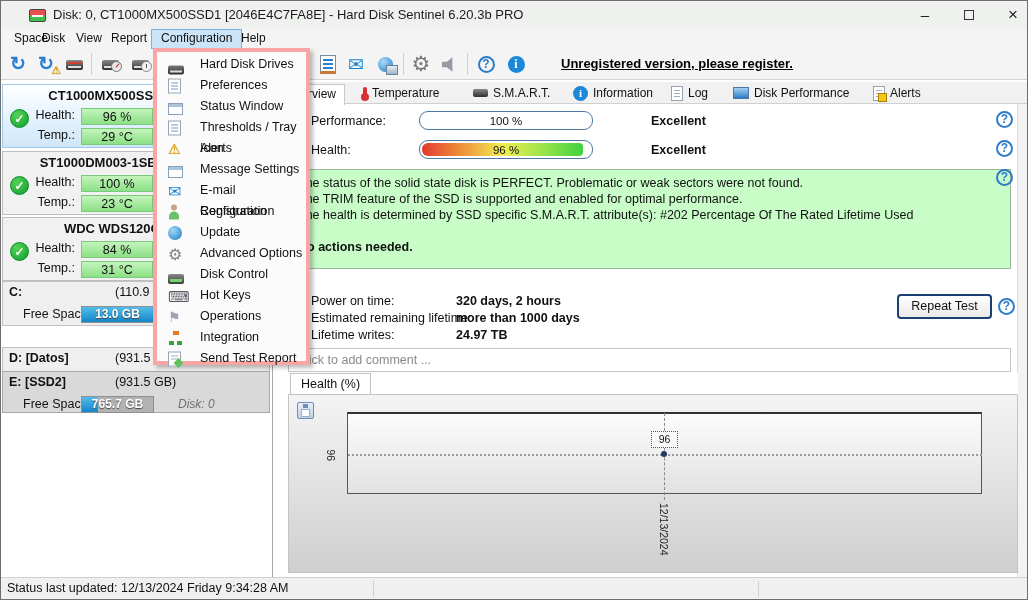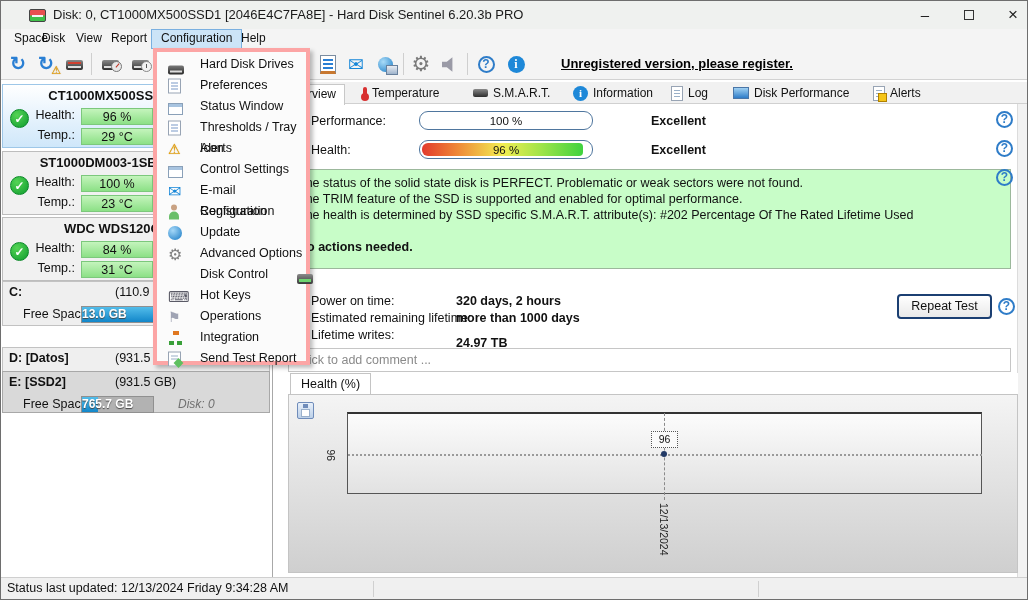--- a/index.html
+++ b/index.html
@@ -84,21 +84,21 @@
           border:1px solid #7cc87c; }
   .partblock { position:absolute; left:1px; width:268px; background:#efefef; border:1px solid #c2c2c2; }
   .partblock.sel { background:#d9d9d9; border-color:#a8a8a8; }
   .plabel { position:absolute; left:6px; top:3px; font-weight:bold; font-size:12.5px; }
   .psize  { position:absolute; left:112px; top:3px; font-size:12.5px; white-space:nowrap; }
   .pfree  { position:absolute; left:20px; top:25px; font-size:12.5px; }
   .pbar   { position:absolute; left:78px; top:24px; width:73px; height:17px; background:#b2b2b2;
             border:1px solid #909090; }
   .pused  { position:absolute; left:0; top:0; bottom:0; background:linear-gradient(#53bdea, #1286c9); }
   .ptxt   { position:absolute; left:0; right:0; top:0; bottom:0; color:#fff; font-weight:bold;
-            line-height:15px; font-size:12px; text-shadow:0 1px 1px #444; }
+            text-align:center; line-height:15px; font-size:12px; text-shadow:0 1px 1px #444; }
   .pextra { position:absolute; left:175px; top:25px; font-style:italic; color:#707070; }
 
   
   .tabstrip { position:absolute; left:272px; right:0; top:81px; height:22px; background:#f1f1f1;
               border-bottom:1px solid #d0d0d0; }
   .tab { position:absolute; top:2px; height:20px; line-height:19px; padding:0 8px; color:#111;
          white-space:nowrap; }
   .tab.active { background:#fff; border:1px solid #c8c8c8; border-bottom:none; height:21px; font-weight:normal; }
   .tabico { display:inline-block; vertical-align:middle; margin-right:5px; }
   .t-temp { width:4px; height:10px; background:#d83030; border-radius:2px; position:relative; margin:0 5px 4px 2px; }
@@ -354,21 +354,21 @@
     <div>The health is determined by SSD specific S.M.A.R.T. attribute(s):  #202 Percentage Of The Rated Lifetime Used</div>
     <div class="noact">No actions needed.</div>
   </div>
   <span class="qpos" style="left:995px; top:168px;"><span class="c-help" style="margin-top:0;"></span></span>
 
   <span class="statlabel" style="top:293px;">Power on time:</span>
   <span class="statvalue" style="top:293px;">320 days, 2 hours</span>
   <span class="statlabel" style="top:310px;">Estimated remaining lifetime:</span>
   <span class="statvalue" style="top:310px;">more than 1000 days</span>
   <span class="statlabel" style="top:327px;">Lifetime writes:</span>
-  <span class="statvalue" style="top:327px;margin-top:8px;">24.97 TB</span>
+  <span class="statvalue" style="top:327px;">24.97 TB</span>
 
   <span class="repeatbtn">Repeat Test</span>
   <span class="qpos" style="left:997px; top:297px;"><span class="c-help" style="margin-top:0;"></span></span>
 
   <input class="comment" type="text" placeholder="Click to add comment ..." style="">
 
   <div class="chartpanel">
     <span class="charttab">Health (%)</span>
     <div class="chartbody">
       <span class="c-save"></span>
@@ -390,35 +390,35 @@
 
   <div class="ddmenu">
     <div class="mitem" style="top:2px;"><span class="mico mi-hdd"></span><span class="ml">Hard Disk Drives</span></div>
     <div class="mitem" style="top:44px;"><span class="mico mi-win"></span><span class="ml">Status Window</span></div>
     <div class="mitem" style="top:23px;"><span class="mico mi-doc"></span><span class="ml">Preferences</span></div>
     <div class="mitem" style="top:65px;"><span class="mico mi-doc"></span><span class="ml">Thresholds / Tray Icon</span></div>
     <div class="mitem" style="top:86px;">
         <span class="mico mi-warn">⚠</span>
         <span class="ml">Alerts</span>
       </div>
-    <div class="mitem" style="top:107px;"><span class="mico mi-win"></span><span class="ml">Control Settings</span></div>
+    <div class="mitem" style="top:107px;"><span class="mico mi-win"></span><span class="ml">Message Settings</span></div>
     <div class="mitem" style="top:128px;">
         <span class="mico mi-mail">✉</span>
         <span class="ml">E-mail Configuration</span>
       </div>
     <div class="mitem" style="top:149px;"><span class="mico mi-person"></span><span class="ml">Registration</span></div>
     <div class="mitem" style="top:170px;">
         <span class="mico mi-globe"></span>
         <span class="ml">Update</span>
       </div>
     <div class="mitem" style="top:191px;">
         <span class="mico mi-gear">⚙</span>
         <span class="ml">Advanced Options</span>
       </div>
-    <div class="mitem" style="top:212px;text-align:right;"><span class="mico mi-hddg"></span><span class="ml">Disk Control</span></div>
+    <div class="mitem" style="top:212px;"><span class="mico mi-hddg"></span><span class="ml">Disk Control</span></div>
     <div class="mitem" style="top:233px;">
         <span class="mico mi-keys">⌨</span>
         <span class="ml">Hot Keys</span>
       </div>
     <div class="mitem" style="top:254px;">
         <span class="mico mi-flag">⚑</span>
         <span class="ml">Operations</span>
       </div>
     <div class="mitem" style="top:275px;"><span class="mico mi-org"></span><span class="ml">Integration</span></div>
     <div class="mitem" style="top:296px;"><span class="mico mi-docp"></span><span class="ml">Send Test Report</span></div>

